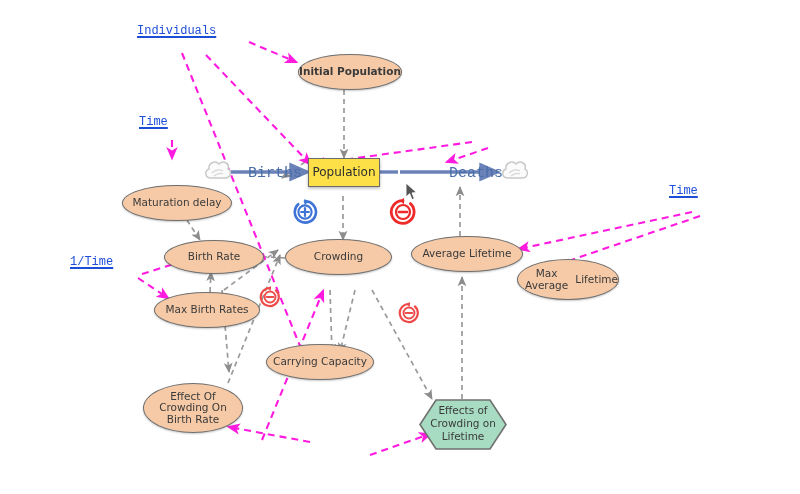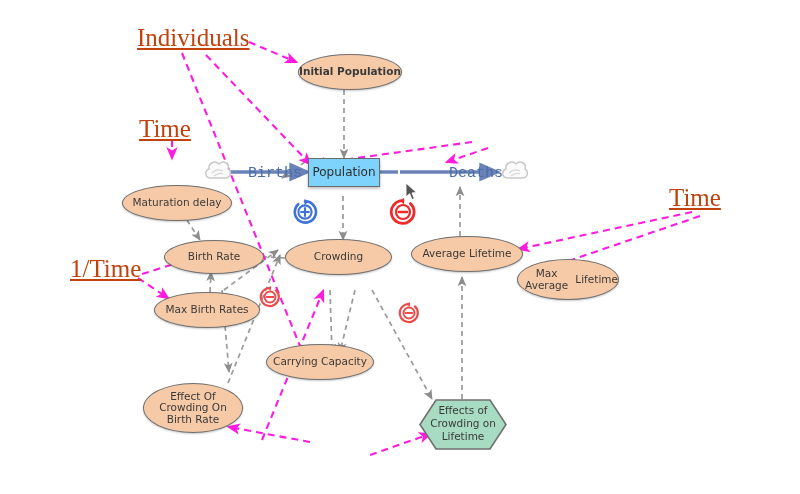--- a/index.html
+++ b/index.html
@@ -35,21 +35,21 @@
     z-index: 4;
   }
   .oval {
     border-radius: 50%;
     background: #f6caa7;
     border: 1.6px solid #6f6f6f;
     font-size: 10.5px;
     box-shadow: 0 1px 2px rgba(0,0,0,0.22);
   }
   .stock {
-    background: #7dd3fc;
+    background: #fde047;
     border: 1.8px solid #6b6b6b;
     font-size: 12px;
     color: #2e2e2e;
     box-shadow: 0 1.5px 3px rgba(0,0,0,0.28);
   }
   .hexwrap {
     position: absolute;
     z-index: 4;
     display: flex;
     align-items: center;
@@ -59,27 +59,27 @@
     position: absolute;
     width: 100%;
     text-align: center;
     font-size: 10.5px;
     color: #3a3a3a;
     line-height: 1.15;
     font-family: "DejaVu Sans", sans-serif;
   }
   .annot {
     position: absolute;
-    font-size: 25px;
-    color: #c2410c;
+    font-size: 12px;
+    color: #1d4ed8;
     text-decoration: underline;
     text-decoration-thickness: 1.6px;
     text-underline-offset: 2px;
     white-space: nowrap;
-    font-family: Liberation Serif, serif;
+    font-family: Liberation Mono, monospace;
     z-index: 6;
   }
   .flowlabel {
     position: absolute;
     font-size: 15px;
     color: #4a6ea8;
     white-space: nowrap;
     z-index: 5;
     font-family: Liberation Mono, monospace;
   }

